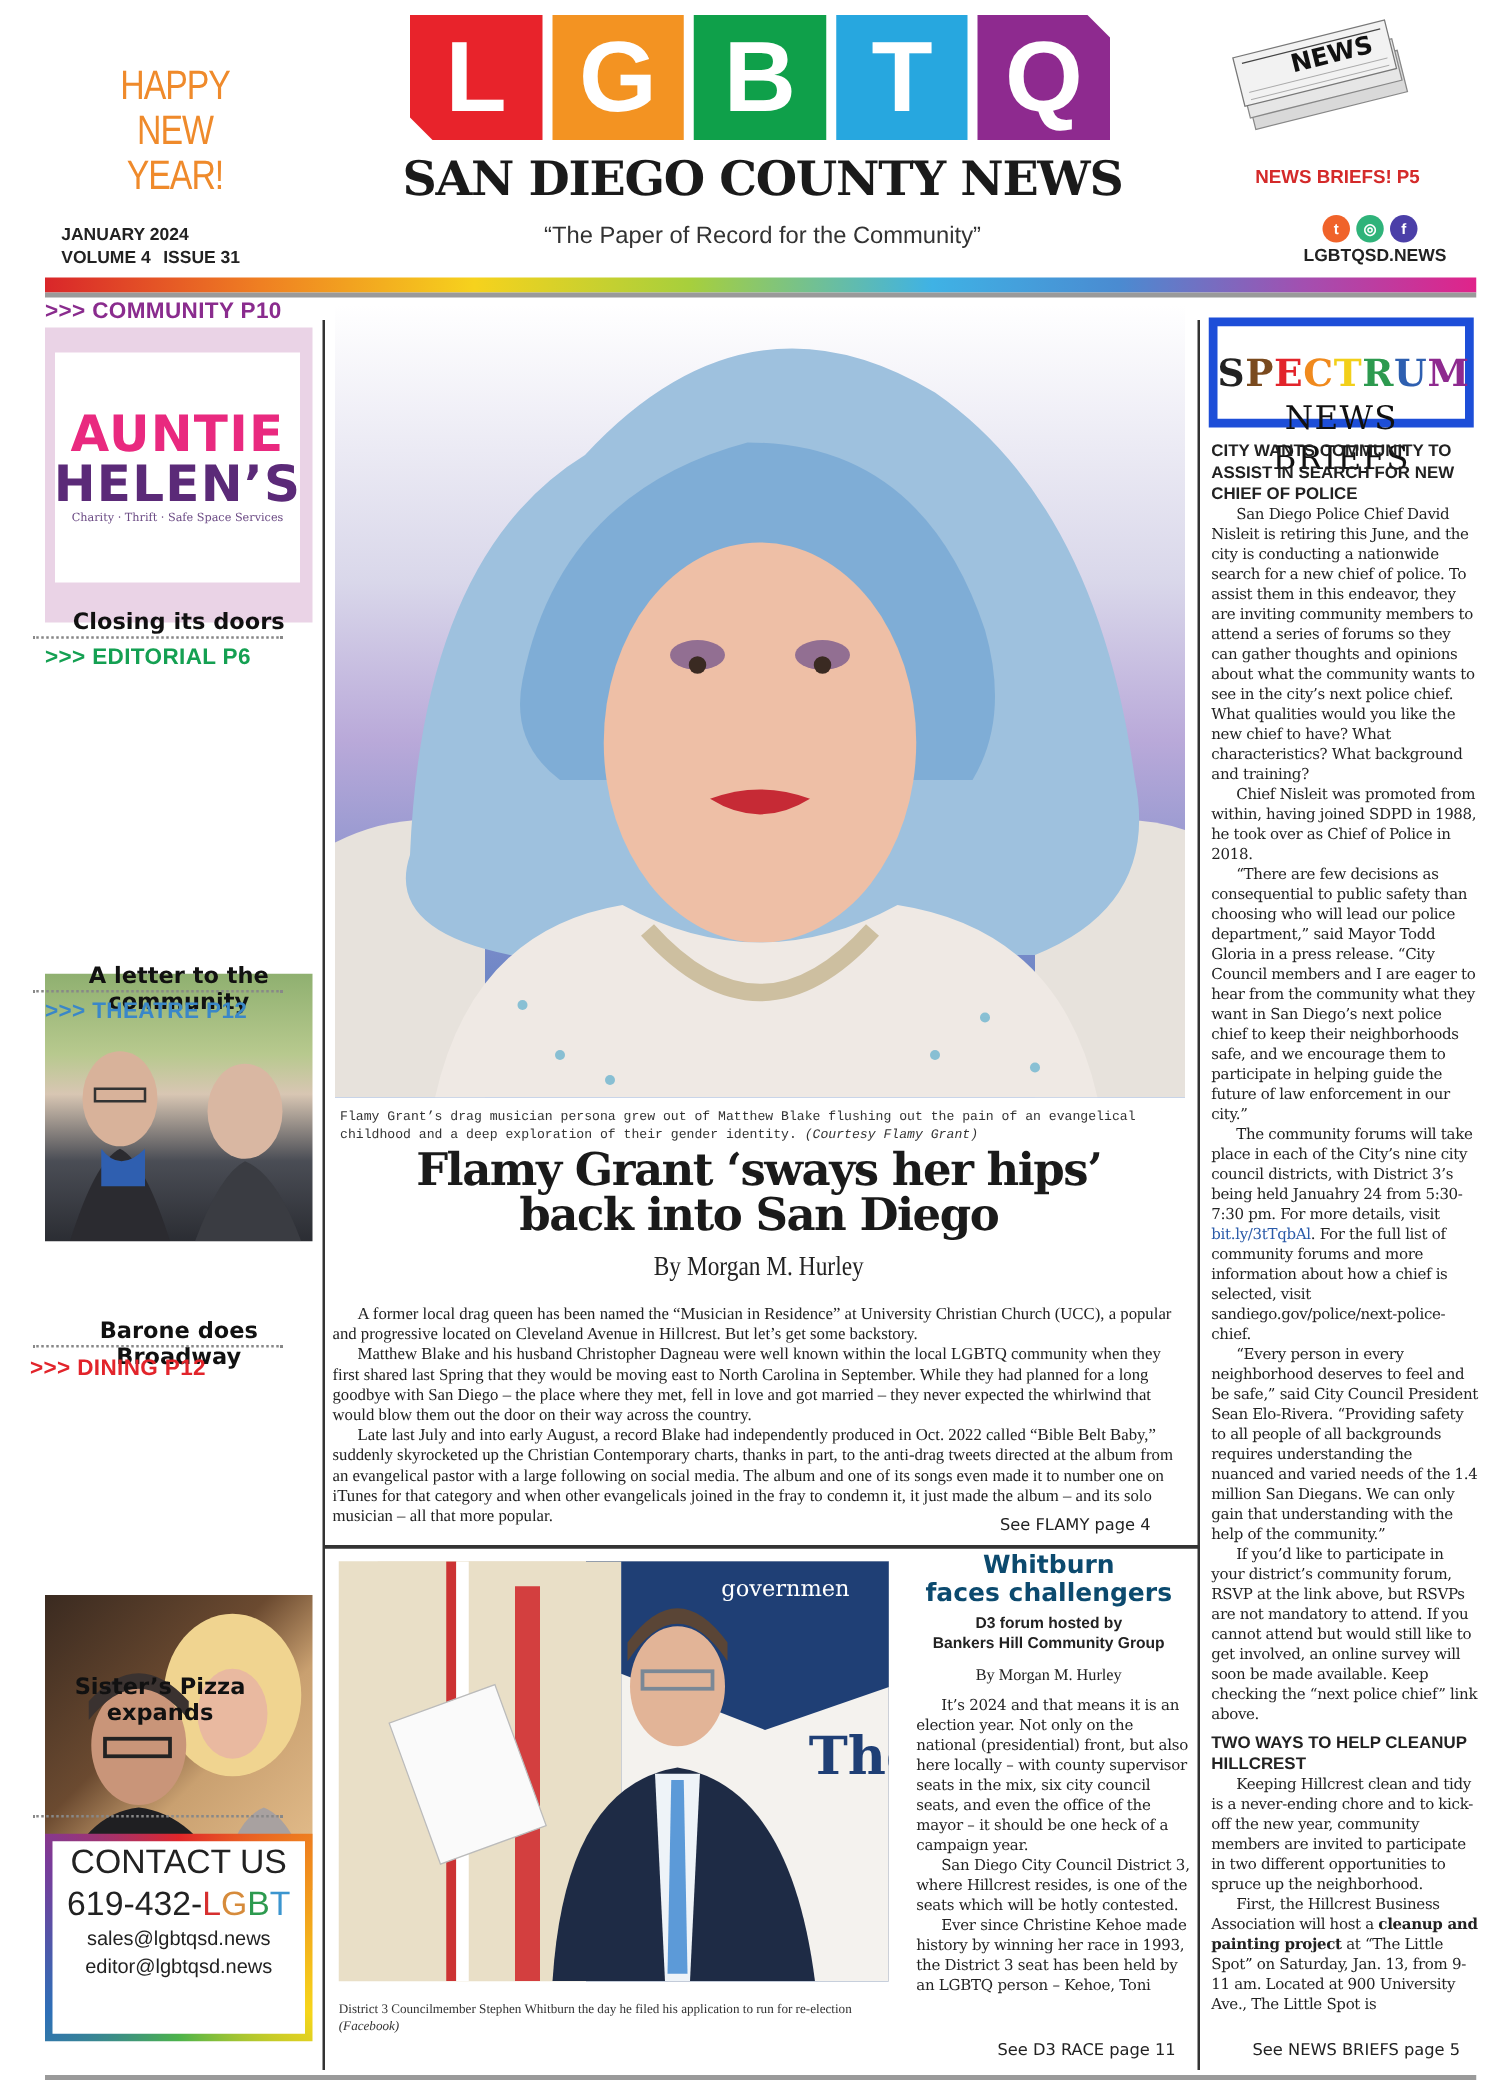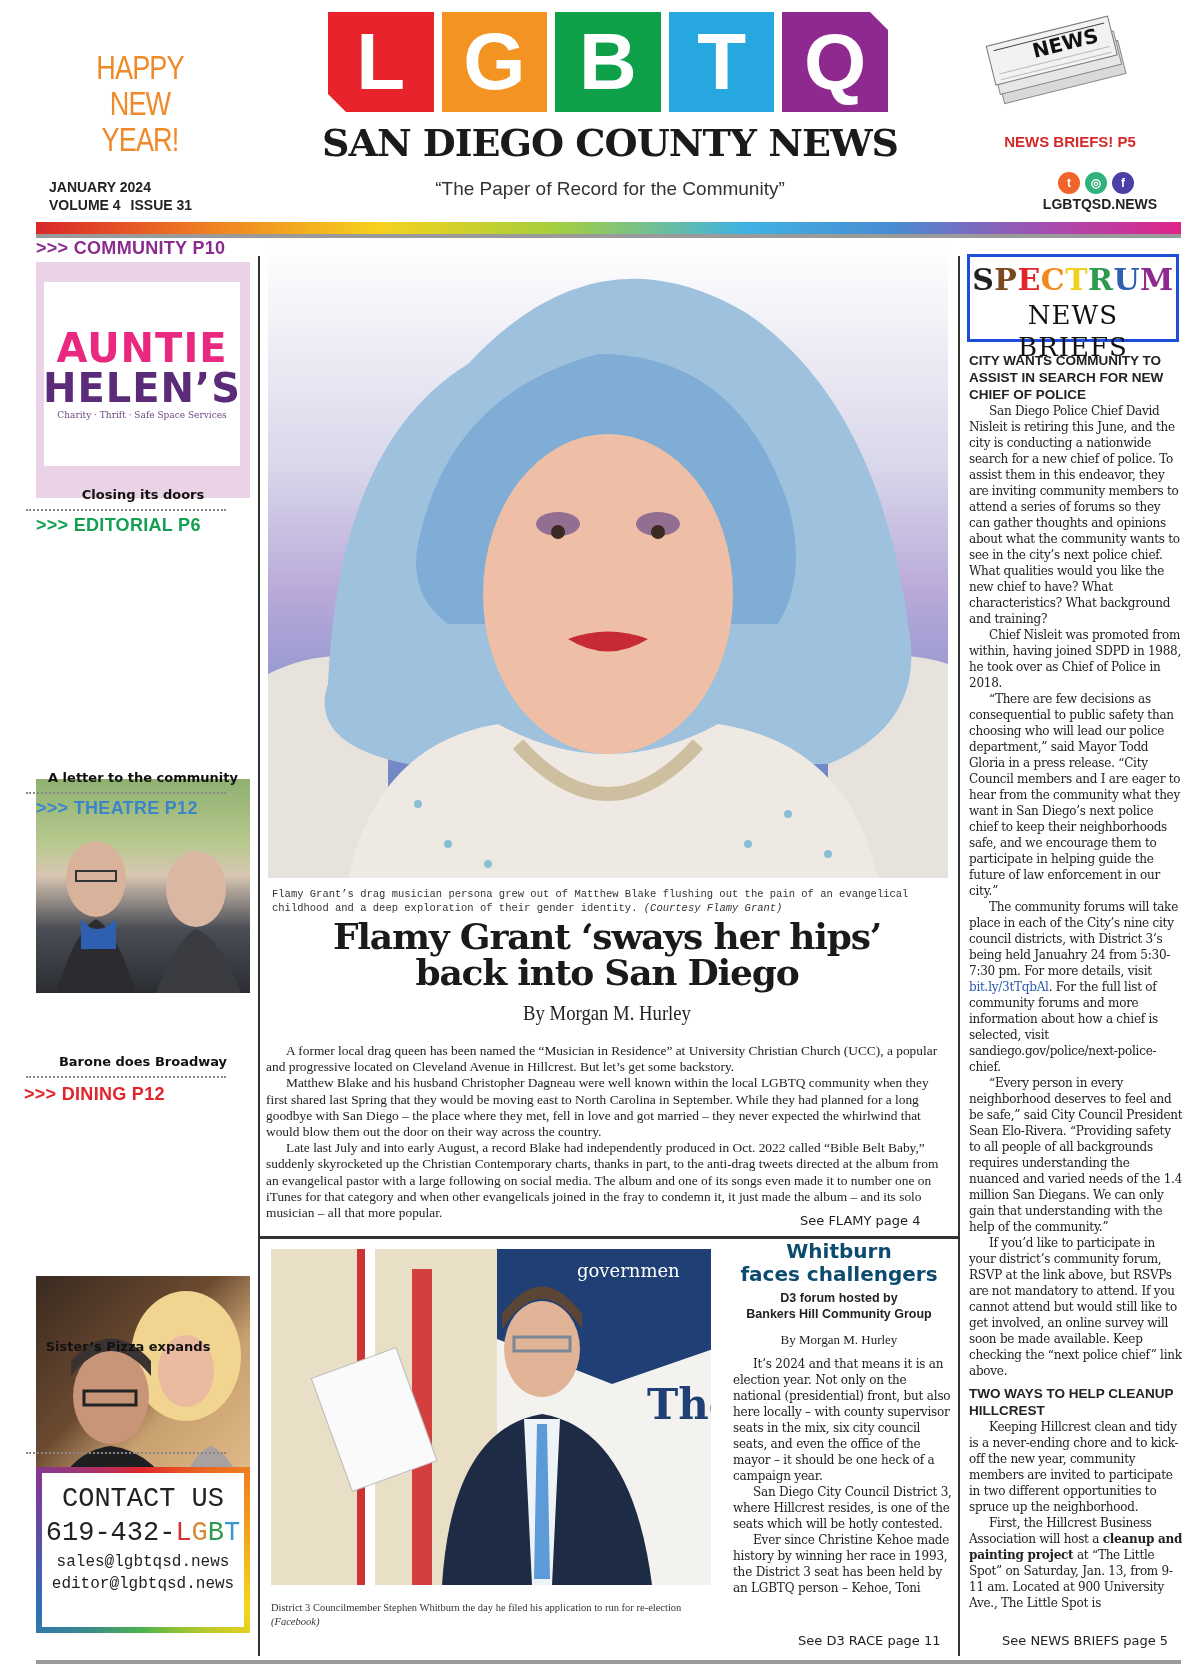--- a/index.html
+++ b/index.html
@@ -19,34 +19,34 @@
   .tagline { left: 340px; top: 178px; width: 540px; text-align: center; font-family: "Liberation Sans", sans-serif; font-size: 19px; color: #333; }
   .news-img { left: 985px; top: 15px; width: 150px; height: 100px; }
   .briefs-link { left: 990px; top: 133px; width: 160px; text-align: center; font-family: "Liberation Sans", sans-serif; font-weight: bold; font-size: 15px; color: #d42a2a; }
   .social { left: 1058px; top: 172px; display: flex; gap: 5px; }
   .social .ic { width: 22px; height: 22px; border-radius: 50%; display: flex; align-items: center; justify-content: center; color: #fff; font-family: "Liberation Sans", sans-serif; font-weight: bold; font-size: 12px; }
   .site { left: 1030px; top: 196px; width: 140px; text-align: center; font-family: "Liberation Sans", sans-serif; font-weight: bold; font-size: 14px; color: #222; }
   .rainbow-bar { left: 36px; top: 222px; width: 1145px; height: 12px; background: linear-gradient(90deg,#d9262a 0%,#ef7f22 15%,#f6d21d 30%,#a7cf3c 45%,#3fb2e5 62%,#4a8bd1 75%,#a34fb0 88%,#e0238a 100%); }
   .gray-bar { left: 36px; top: 234px; width: 1145px; height: 4px; background: #9a9a9a; }
   .sec-head { font-family: "Liberation Sans", sans-serif; font-weight: bold; font-size: 18px; letter-spacing: 0.3px; }
   .thumb { width: 214px; border: none; overflow: hidden; position: relative; }
-  .thumb-cap { text-align: center; font-family: "DejaVu Sans", sans-serif; font-weight: bold; font-size: 13px; color: #111; }
+  .thumb-cap { text-align: center; font-family: "DejaVu Sans", sans-serif; font-weight: bold; font-size: 18px; color: #111; }
   .dots { border-top: 2px dotted #888; width: 200px; margin-left: -10px; }
   .v-divider-left { left: 258px; top: 256px; width: 2px; height: 1400px; background: #333; }
 
   .auntie { background: #ead3e6; height: 236px; padding: 20px 10px 32px 8px; }
   .auntie .inner { background: #fff; height: 100%; display: flex; flex-direction: column; align-items: center; justify-content: center; }
   .auntie .a1 { font-family: "DejaVu Sans", sans-serif; font-weight: bold; font-size: 40px; color: #e9297f; letter-spacing: 1px; line-height: 40px; }
   .auntie .a2 { font-family: "DejaVu Sans", sans-serif; font-weight: bold; font-size: 40px; color: #5b2a78; letter-spacing: 1px; line-height: 40px; }
   .auntie .a3 { font-family: "DejaVu Serif", serif; font-size: 9px; color: #6b4a84; margin-top: 2px; }
 
   .photo { background: #555; }
 
   .contact { left: 36px; top: 1467px; width: 214px; height: 166px; padding: 6px; background: conic-gradient(from 0deg,#e0262a,#f08a1e,#f6d51b,#4cb34b,#2e6fb7,#7a3b9a,#e0262a); }
-  .contact .inner { background: #fff; width: 100%; height: 100%; text-align: center; font-family: Liberation Mono, monospace; color: #222; padding-top: 10px; }
+  .contact .inner { background: #fff; width: 100%; height: 100%; text-align: center; font-family: Liberation Sans, sans-serif; color: #222; }
   .contact .c1 { font-size: 27px; line-height: 32px; }
   .contact .c2 { font-size: 27px; line-height: 36px; }
   .contact .c2 .l { color: #d62f2f; } .contact .c2 .g { color: #d68b3b; } .contact .c2 .b { color: #2d9a4f; } .contact .c2 .t { color: #3b95cf; }
   .contact .c3 { font-size: 16px; line-height: 22px; }
 
   .bottom-bar { left: 36px; top: 1660px; width: 1145px; height: 4px; background: #9a9a9a; }
 
   
   .hero-photo { left: 268px; top: 244px; width: 680px; height: 634px; overflow: hidden; background: linear-gradient(180deg,#ffffff 0%,#d9d7ea 35%,#b9a9d9 55%,#6e86c6 85%,#8aa5d6 100%); }
   .hero-caption { left: 272px; top: 887px; width: 680px; font-family: Liberation Mono, monospace; font-size: 10.5px; line-height: 14px; color: #333; }
@@ -62,21 +62,21 @@
   .whit-photo { left: 271px; top: 1249px; width: 440px; height: 336px; background: linear-gradient(90deg,#e9dfc7 0%,#e9dfc7 45%,#1f3f75 45%,#1f3f75 100%); overflow: hidden; padding-left: 31px; }
   .whit-caption { left: 271px; top: 1601px; width: 440px; font-family: "Liberation Serif", serif; font-size: 10.5px; line-height: 14px; color: #333; }
   .whit-head { left: 726px; top: 1240px; width: 226px; text-align: center; font-family: "DejaVu Sans", sans-serif; font-weight: bold; font-size: 20px; line-height: 23px; color: #0c4a6e; }
   .whit-sub { left: 726px; top: 1290px; width: 226px; text-align: center; font-family: "Liberation Sans", sans-serif; font-weight: bold; font-size: 12.5px; line-height: 16px; color: #222; }
   .whit-by { left: 726px; top: 1332px; width: 226px; text-align: center; font-family: "Liberation Serif", serif; font-size: 13px; color: #222; }
   .whit-body { left: 733px; top: 1356px; width: 222px; font-family: "DejaVu Serif", serif; font-size: 12px; line-height: 16px; color: #222; letter-spacing: -0.2px; }
   .whit-body p { text-indent: 20px; }
   .see-d3 { left: 798px; top: 1633px; font-family: "DejaVu Sans", sans-serif; font-size: 13px; color: #222; }
 
   
-  .spectrum { left: 967px; top: 254px; width: 212px; height: 88px; border: 3px solid #1d4ed8; text-align: center; padding-top: 4px; }
+  .spectrum { left: 967px; top: 254px; width: 212px; height: 88px; border: 7px solid #1d4ed8; text-align: center; padding-top: 20px; }
   .spectrum .s1 { font-family: "DejaVu Serif", serif; font-weight: bold; font-size: 30px; line-height: 38px; letter-spacing: 0.5px; }
   .spectrum .s2 { font-family: "DejaVu Serif", serif; font-size: 26px; line-height: 32px; color: #111; letter-spacing: 1px; }
   .rcol { left: 969px; top: 352px; width: 214px; font-family: "DejaVu Serif", serif; font-size: 12px; line-height: 16px; color: #222; letter-spacing: -0.25px; }
   .rcol .bh { font-family: "Liberation Sans", sans-serif; font-weight: bold; font-size: 13.5px; line-height: 17px; letter-spacing: 0; color: #222; }
   .rcol p { text-indent: 20px; }
   .rcol .link { color: #2a5aa8; }
   .see-briefs { left: 1002px; top: 1633px; font-family: "DejaVu Sans", sans-serif; font-size: 13px; color: #222; }
 </style>
 </head>
 <body>

